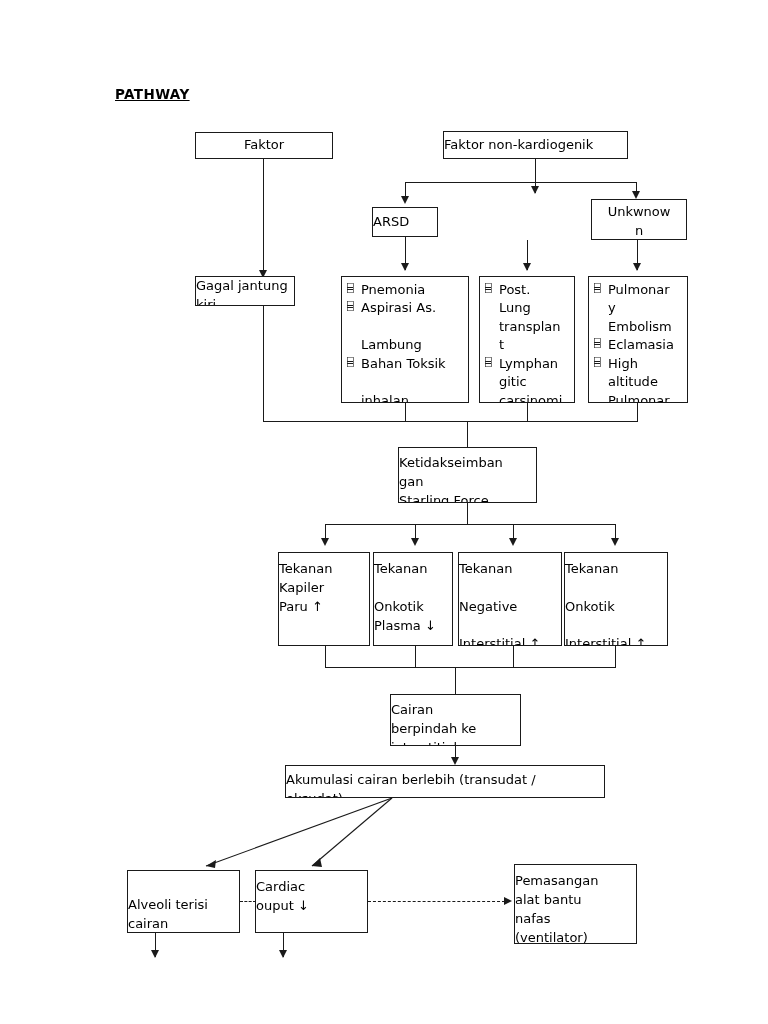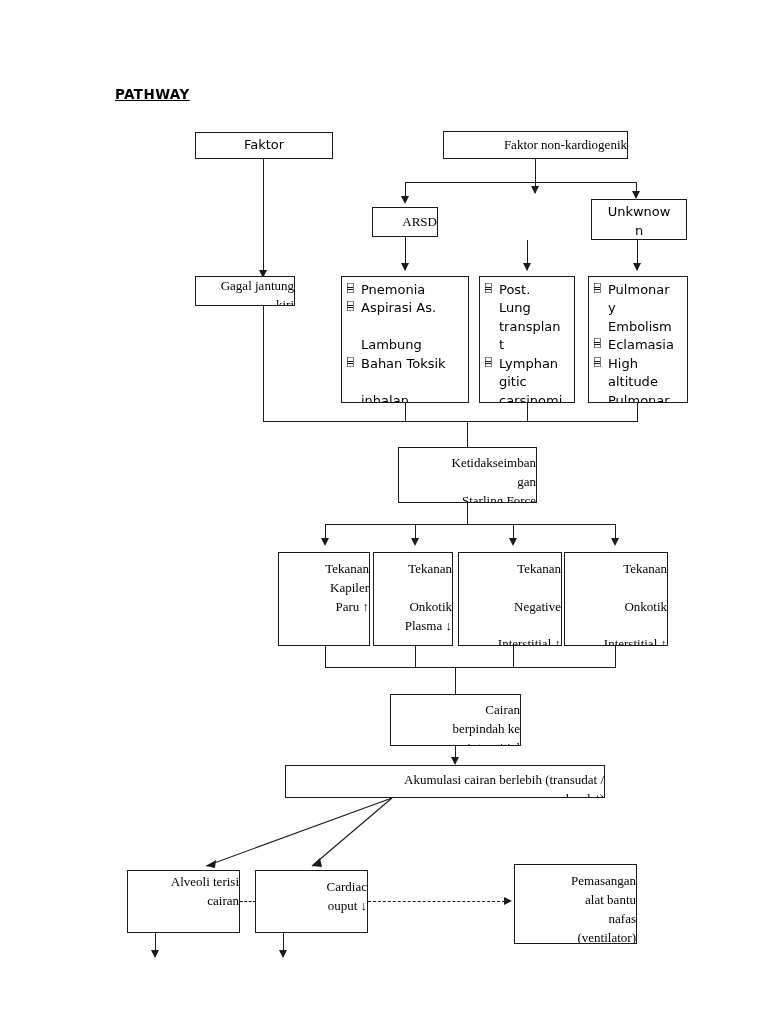--- a/index.html
+++ b/index.html
@@ -41,21 +41,21 @@
     font-size: 13px;
     line-height: 1.45;
     overflow: hidden;
     z-index: 3;
   }
   .node .txt {
     display: block;
     white-space: pre-wrap;
   }
   .pad-l { padding: 3px 6px; }
-  .center { text-align: right; font-family: Liberation Serif, serif; }
+  .center { text-align: left; }
   .left { text-align: center; }
 
   
   .bullets {
     position: absolute;
     box-sizing: border-box;
     border: 1px solid #1a1a1a;
     background: #ffffff;
     font-size: 13px;
     line-height: 1.42;
@@ -294,21 +294,21 @@
 eksudat)</span>
   </div>
 
   <svg class="diag" viewBox="0 0 768 1024">
     <line x1="392" y1="798" x2="206" y2="866" stroke="#1a1a1a" stroke-width="1.1"></line>
     <polygon points="206,866 216,860 215,868" fill="#1a1a1a"></polygon>
     <line x1="392" y1="798" x2="312" y2="866" stroke="#1a1a1a" stroke-width="1.1"></line>
     <polygon points="312,866 320,858 322,867" fill="#1a1a1a"></polygon>
   </svg>
 
-  <div class="node center" style="left:127px; top:870px; width:113px; height:63px; padding-top:2px;">
+  <div class="node center" style="left:127px; top:870px; width:113px; height:63px; padding-top:25px;">
     <span class="txt">Alveoli terisi
 cairan</span>
   </div>
 
   <div class="node center" style="left:255px; top:870px; width:113px; height:63px; padding-top:7px;">
     <span class="txt">Cardiac
 ouput ↓</span>
   </div>
 
   <div class="node center" style="left:514px; top:864px; width:123px; height:80px; padding-top:7px;">

